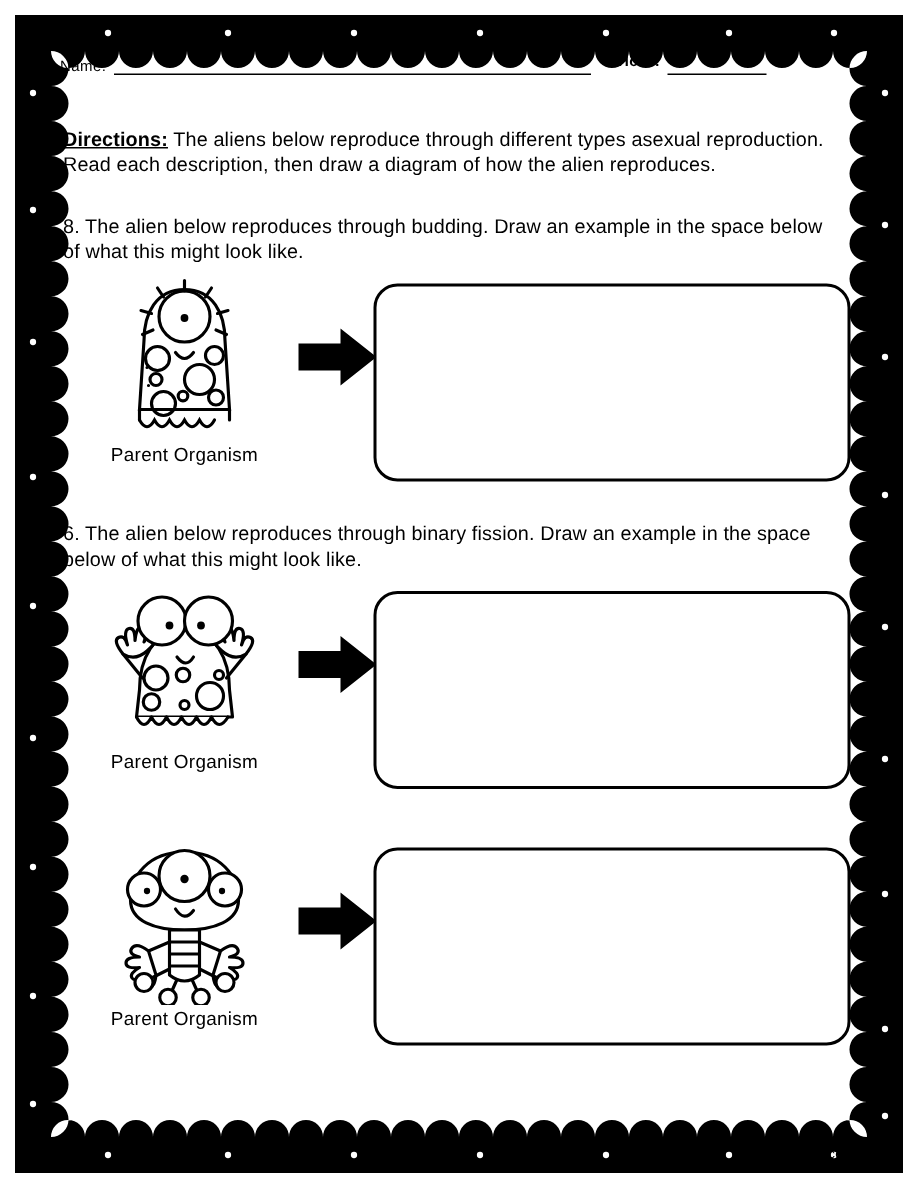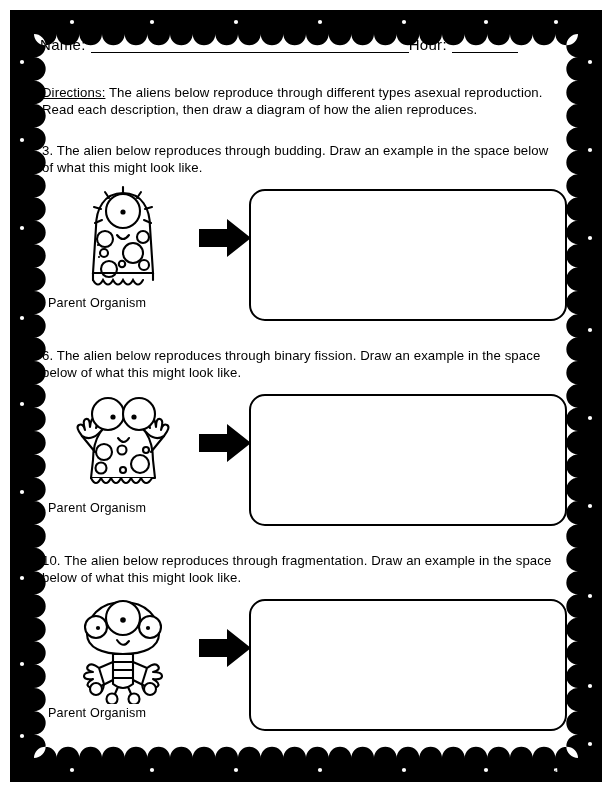--- a/index.html
+++ b/index.html
@@ -34,50 +34,52 @@
   }
 
   
   .header-row {
     position: absolute;
     left: 6px;
     top: 12px;
     width: 534px;
     display: flex;
     align-items: flex-end;
-    font-size: 15px;
+    font-size: 10px;
   }
   .field-label {
     white-space: nowrap;
     letter-spacing: 0.3px;
   }
   .blank-line {
     border-bottom: 1.6px solid #000;
     height: 13px;
     margin-left: 5px;
   }
   .name-blank { width: 318px; }
   .hour-blank { width: 66px; }
   .hour-group {
     display: flex;
-    align-items: flex-end;
+    align-items: flex-start;
+    margin-left: 18px;
+    font-weight: bold;
   }
 
   
   #directions {
     position: absolute;
     left: 8px;
     top: 60px;
     width: 526px;
     font-size: 13.2px;
     line-height: 17px;
     letter-spacing: 0.1px;
   }
   #directions-label {
-    font-weight: normal;
+    font-weight: bold;
     text-decoration: underline;
   }
 
   
   .question-block {
     position: absolute;
     left: 8px;
     width: 530px;
   }
   .q1 { top: 118px; }
@@ -96,21 +98,21 @@
     height: 160px;
     margin-top: 8px;
   }
 
   
   .organism-col {
     position: absolute;
     left: 6px;
     top: 0;
     width: 150px;
-    text-align: left;
+    text-align: center;
   }
   .organism-art {
     height: 108px;
     display: flex;
     align-items: center;
     justify-content: center;
   }
   .organism-caption {
     font-size: 12.6px;
     margin-top: 4px;
@@ -208,21 +210,21 @@
       <span class="field-label">Hour:</span>
       <span class="blank-line hour-blank"></span>
     </span>
   </div>
 
   <div id="directions">
     <span id="directions-label">Directions:</span><span> The aliens below reproduce through different types asexual reproduction. Read each description, then draw a diagram of how the alien reproduces.</span>
   </div>
 
   <div class="question-block q1">
-    <div class="question-text">3. The alien below reproduces through budding. Draw an example in the space below of what this might look like.</div>
+    <div class="question-text">8. The alien below reproduces through budding. Draw an example in the space below of what this might look like.</div>
     <div class="question-body">
       <div class="organism-col">
         <div class="organism-art">
           <svg width="84" height="106" viewBox="0 0 84 106" xmlns="http://www.w3.org/2000/svg">
             <g fill="none" stroke="#000" stroke-width="2.1" stroke-linecap="round">
 
               <path d="M42 8 C23 8 15 24 15 42 L12 88 L72 88 L69 42 C69 24 61 8 42 8 Z" fill="#fff"></path>
 
               <path d="M12 88 L12 95 M72 88 L72 95"></path>
               <path d="M12 95 q5 9 10 0 q5 9 10 0 q5 9 10 0 q5 9 10 0 q5 9 10 0" fill="#fff"></path>
@@ -296,21 +298,20 @@
       <div class="arrow-wrap">
         <svg width="56" height="44" viewBox="0 0 56 44" xmlns="http://www.w3.org/2000/svg">
           <path d="M2 13 L30 13 L30 3 L54 22 L30 41 L30 31 L2 31 Z" fill="#000"></path>
         </svg>
       </div>
       <div class="answer-box"></div>
     </div>
   </div>
 
   <div class="question-block q3">
-    <div class="question-text">10. The alien below reproduces through fragmentation. Draw an example in the space below of what this might look like.</div>
     <div class="question-body">
       <div class="organism-col">
         <div class="organism-art">
           <svg width="104" height="112" viewBox="0 0 104 112" xmlns="http://www.w3.org/2000/svg">
             <g fill="none" stroke="#000" stroke-width="2.1" stroke-linecap="round" stroke-linejoin="round">
 
               <path d="M52 10 C28 10 16 26 16 42 C16 56 32 62 52 62 C72 62 88 56 88 42 C88 26 76 10 52 10 Z" fill="#fff"></path>
 
               <circle cx="52" cy="26" r="17" fill="#fff"></circle>
               <circle cx="52" cy="28" r="2.8" fill="#000" stroke="none"></circle>

